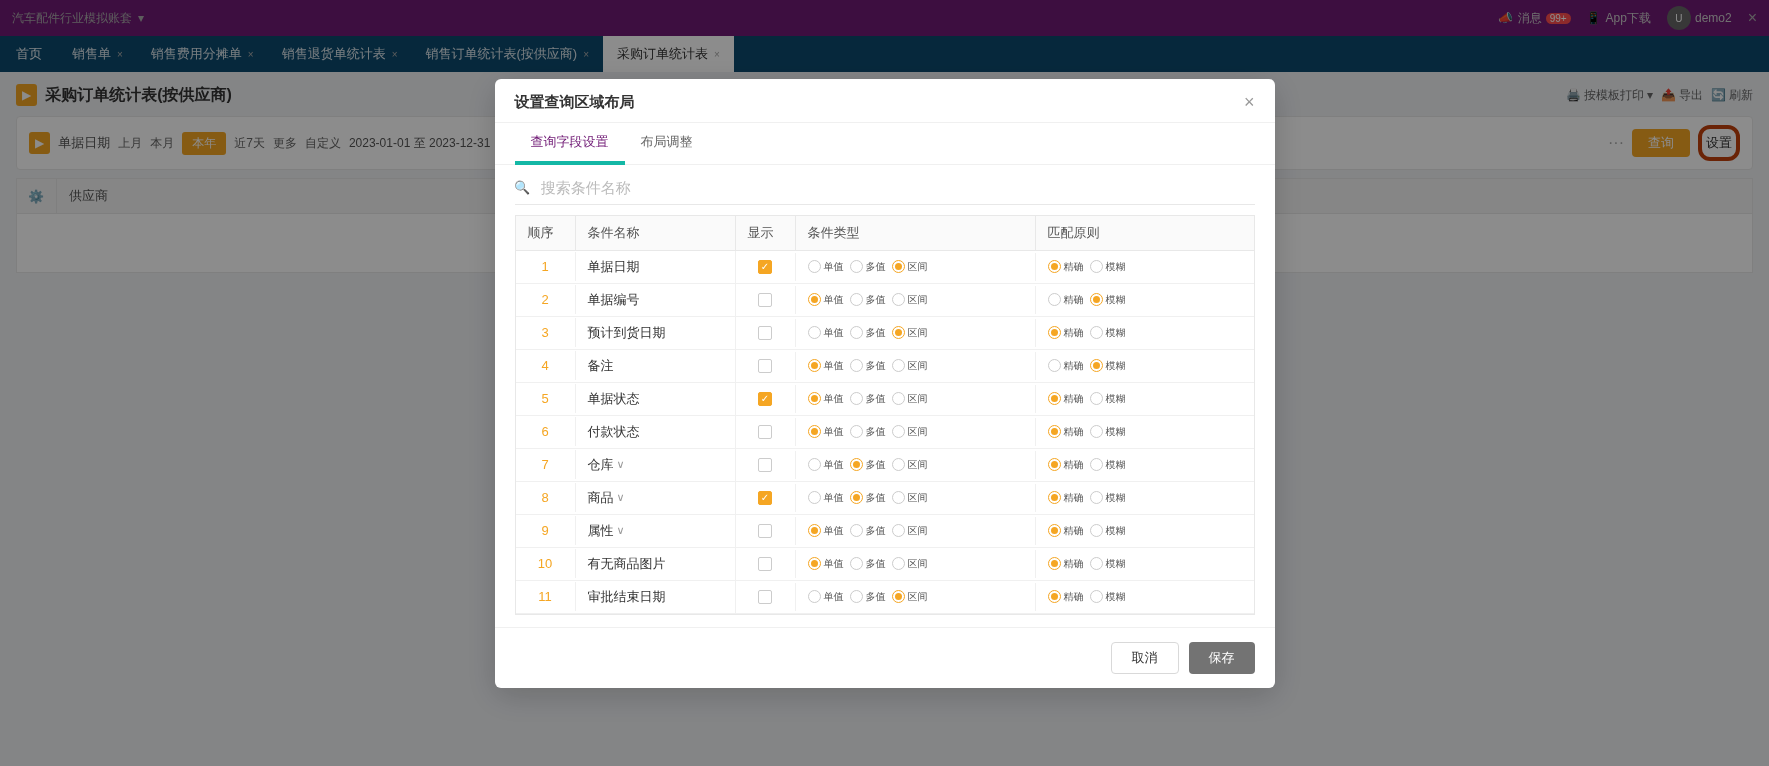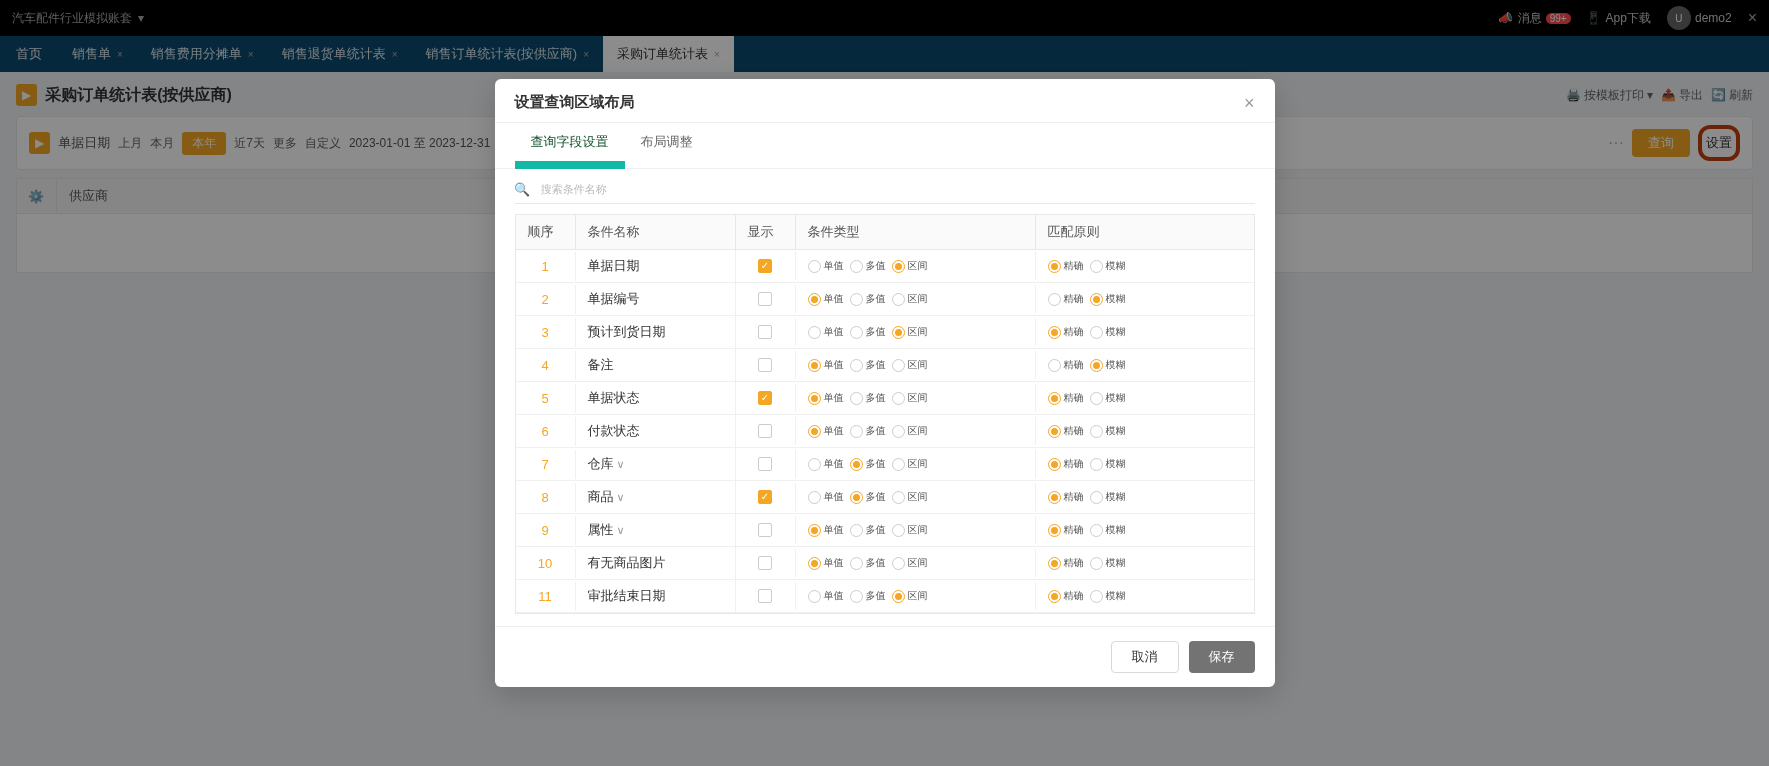--- a/index.html
+++ b/index.html
@@ -1,20 +1,20 @@
 <!DOCTYPE html>
 <html><head>
   <meta charset="utf-8">
   <style>
     * { box-sizing: border-box; margin: 0; padding: 0; }
     body { font-family: 'Microsoft YaHei', Arial, sans-serif; font-size: 13px; background: #f0f2f5; }
 
     
     .top-bar {
-      background: #000000;
+      background: #701a75;
       height: 36px;
       display: flex;
       align-items: center;
       justify-content: space-between;
       padding: 0 12px;
       color: #ccc;
     }
     .top-bar-left { font-size: 12px; color: #aaa; display: flex; align-items: center; gap: 6px; }
     .top-bar-right { display: flex; align-items: center; gap: 16px; font-size: 12px; }
     .top-bar-right .notif { display: flex; align-items: center; gap: 4px; cursor: pointer; }
@@ -142,22 +142,22 @@
     }
     .dialog-tab {
       padding: 10px 16px;
       font-size: 13px;
       color: #666;
       cursor: pointer;
       border-bottom: 2px solid transparent;
       margin-bottom: -1px;
     }
     .dialog-tab.active {
-      color: #14532d;
-      border-bottom: 8px solid #14b8a6;
+      color: #701a75;
+      border-bottom: 4px solid #14b8a6;
       font-weight: 500;
     }
 
     .dialog-body {
       flex: 1;
       overflow: hidden;
       display: flex;
       flex-direction: column;
       padding: 12px 20px;
     }
@@ -165,21 +165,21 @@
     .search-bar {
       display: flex;
       align-items: center;
       border-bottom: 1px solid #e8e8e8;
       margin-bottom: 10px;
       padding-bottom: 6px;
     }
     .search-bar input {
       border: none;
       outline: none;
-      font-size: 11px;
+      font-size: 15px;
       color: #333;
       width: 200px;
       padding: 2px 6px;
     }
     .search-bar input::placeholder { color: #bbb; }
 
     .conditions-table {
       flex: 1;
       overflow-y: auto;
       border: 1px solid #e8e8e8;

